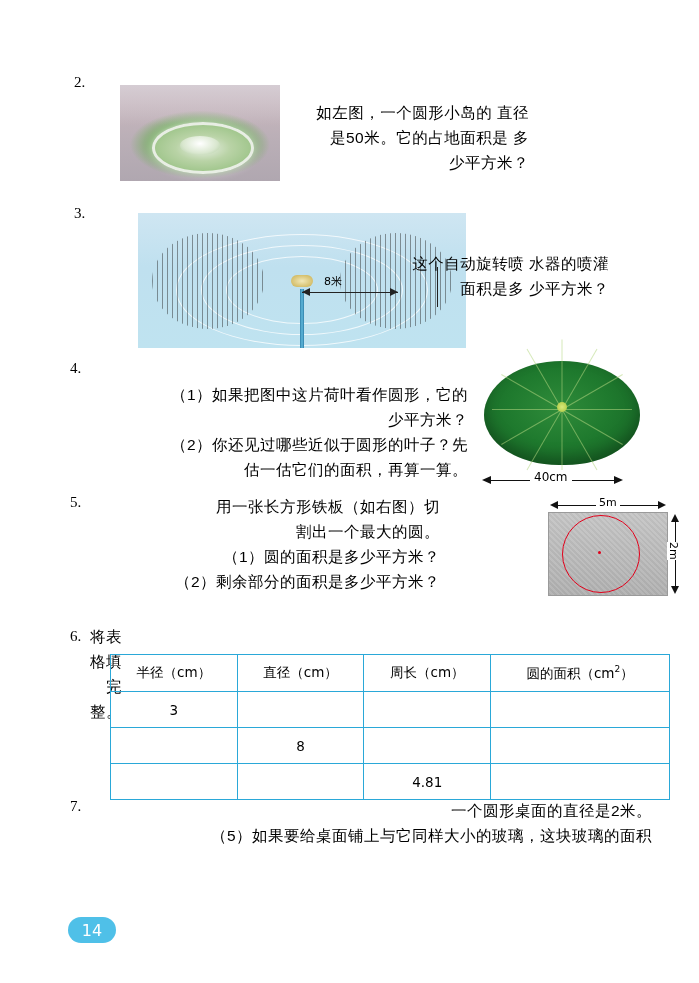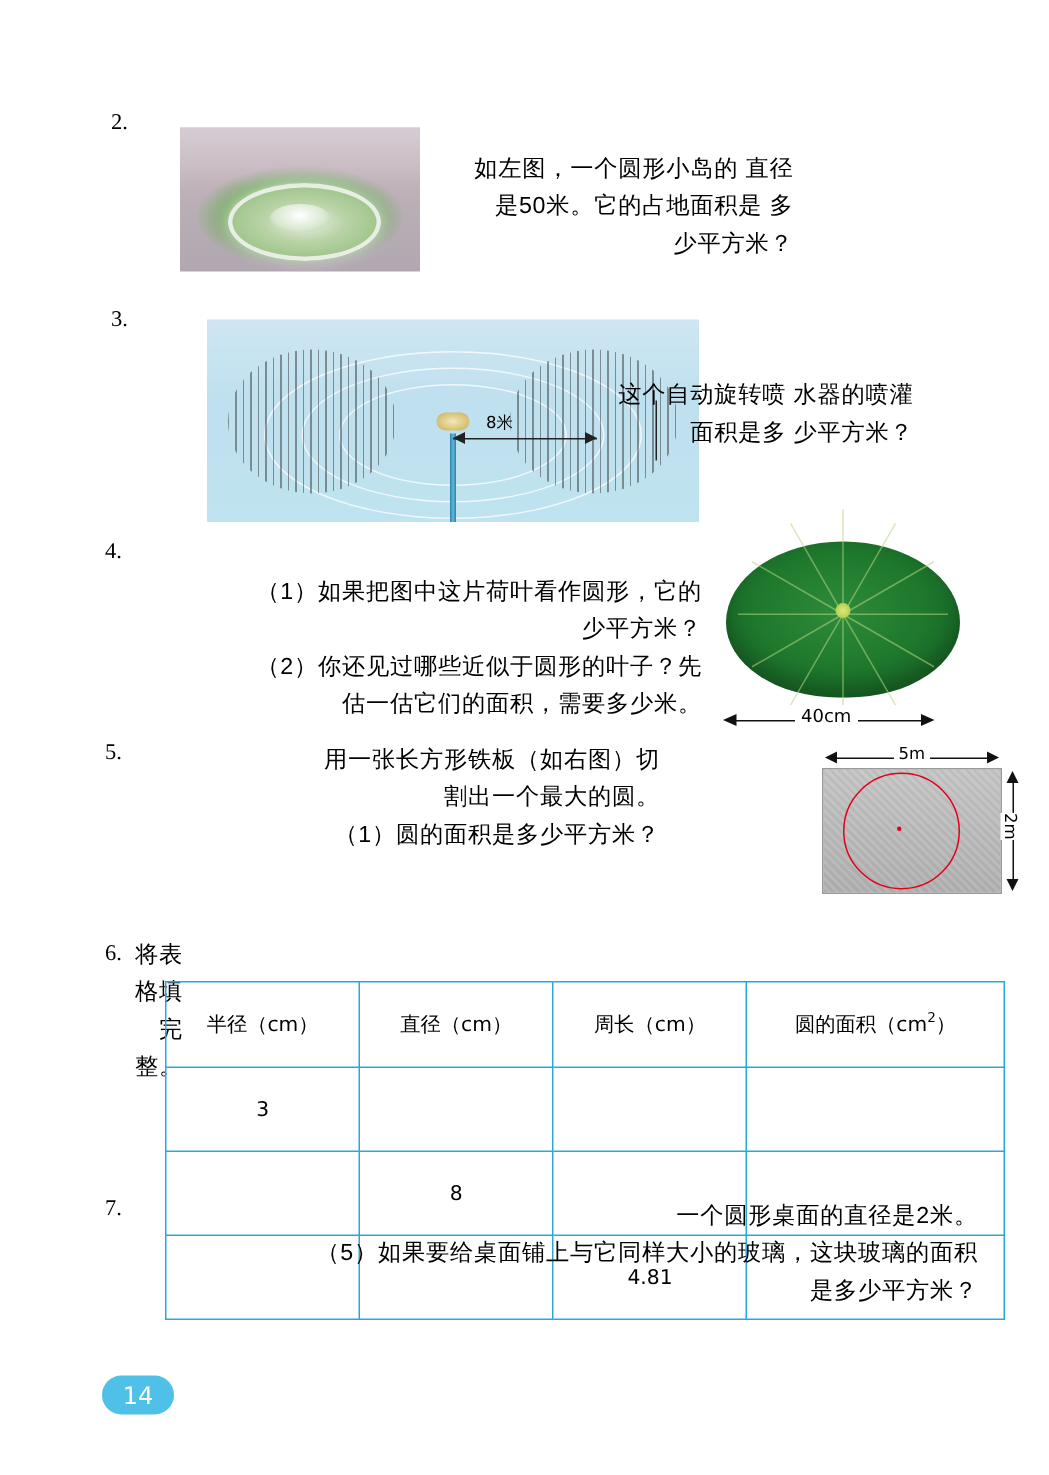--- a/index.html
+++ b/index.html
@@ -237,21 +237,21 @@
     border-collapse: collapse;
     width: 560px;
   }
   #p6-table th, #p6-table td {
     border: 1px solid #2aa8d8;
     height: 30px;
     text-align: center;
     font-family: "DejaVu Sans", sans-serif;
     font-size: 13.5px;
     font-weight: normal;
-    padding: 12px;
+    padding: 2px;
   }
   #p6-table th { height: 32px; }
   #p6-table td { height: 31px; }
   #p6-table sup { font-size: 9px; vertical-align: super; }
 
   
   #p7 { position: absolute; left: 70px; top: 798px; }
   #p7-label { position: absolute; left: 0; top: 0; }
   #p7-lines { position: absolute; left: 22px; top: 0; width: 560px; }
   #p7-lines .hang { display: block; padding-left: 26px; }
@@ -316,21 +316,21 @@
     </div>
   </div>
 
   <div id="p4">
     <span id="p4-label" class="num">4.</span>
 
     <div id="p4-lines" class="cn">
       <span class="li">（1）如果把图中这片荷叶看作圆形，它的</span>
       <span class="hang">少平方米？</span>
       <span class="li">（2）你还见过哪些近似于圆形的叶子？先</span>
-      <span class="hang">估一估它们的面积，需要多少米。</span>
+      <span class="hang">估一估它们的面积，再算一算。</span>
     </div>
 
     <div id="p4-img">
       <div class="leaf">
         <div class="leaf-veins">
           <i style="transform:rotate(0deg)"></i>
           <i style="transform:rotate(30deg)"></i>
           <i style="transform:rotate(60deg)"></i>
           <i style="transform:rotate(90deg)"></i>
           <i style="transform:rotate(120deg)"></i>
@@ -353,20 +353,21 @@
     </div>
   </div>
 
   <div id="p5">
     <span id="p5-label" class="num">5.</span>
 
     <div id="p5-lines" class="cn">
       <span style="display:block">用一张长方形铁板（如右图）切</span>
       <span class="hang">割出一个最大的圆。</span>
       <span style="display:block">（1）圆的面积是多少平方米？</span>
+      <span style="display:block">（2）剩余部分的面积是多少平方米？</span>
     </div>
 
     <div id="p5-img">
       <div id="p5-plate"></div>
       <div id="p5-circle"></div>
       <div id="p5-dot"></div>
       <div id="p5-top-line">
         <div class="a1"></div>
         <div class="ln"></div>
         <div class="a2"></div>
@@ -415,19 +416,18 @@
         </tr>
       </tbody>
     </table>
   </div>
 
   <div id="p7">
     <span id="p7-label" class="num">7.</span>
     <div id="p7-lines" class="cn">
       <span style="display:block">一个圆形桌面的直径是2米。</span>
       <span style="display:block">（5）如果要给桌面铺上与它同样大小的玻璃，这块玻璃的面积</span>
-      <span class="hang">是多少平方米？</span>
     </div>
   </div>
 
   <div id="page-num">14</div>
 
 </div>
 
 </body></html>

